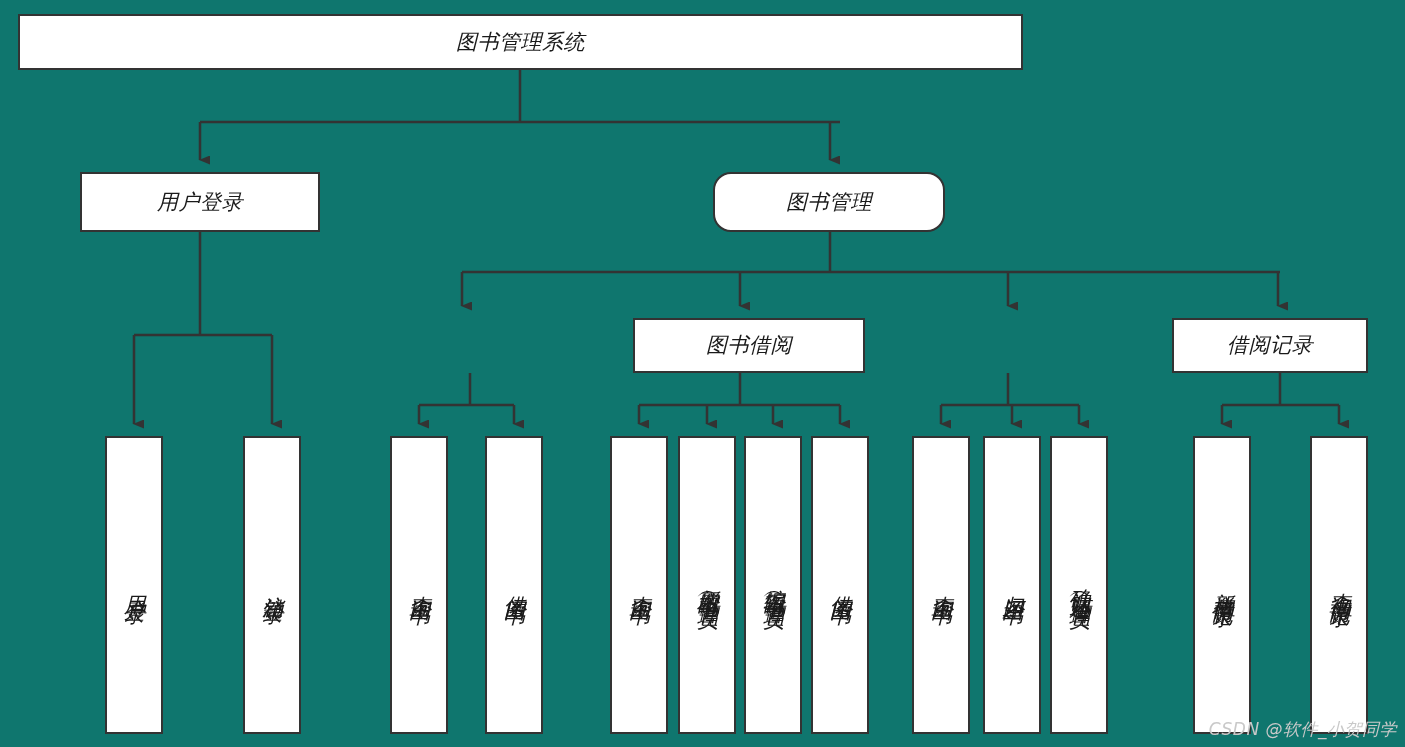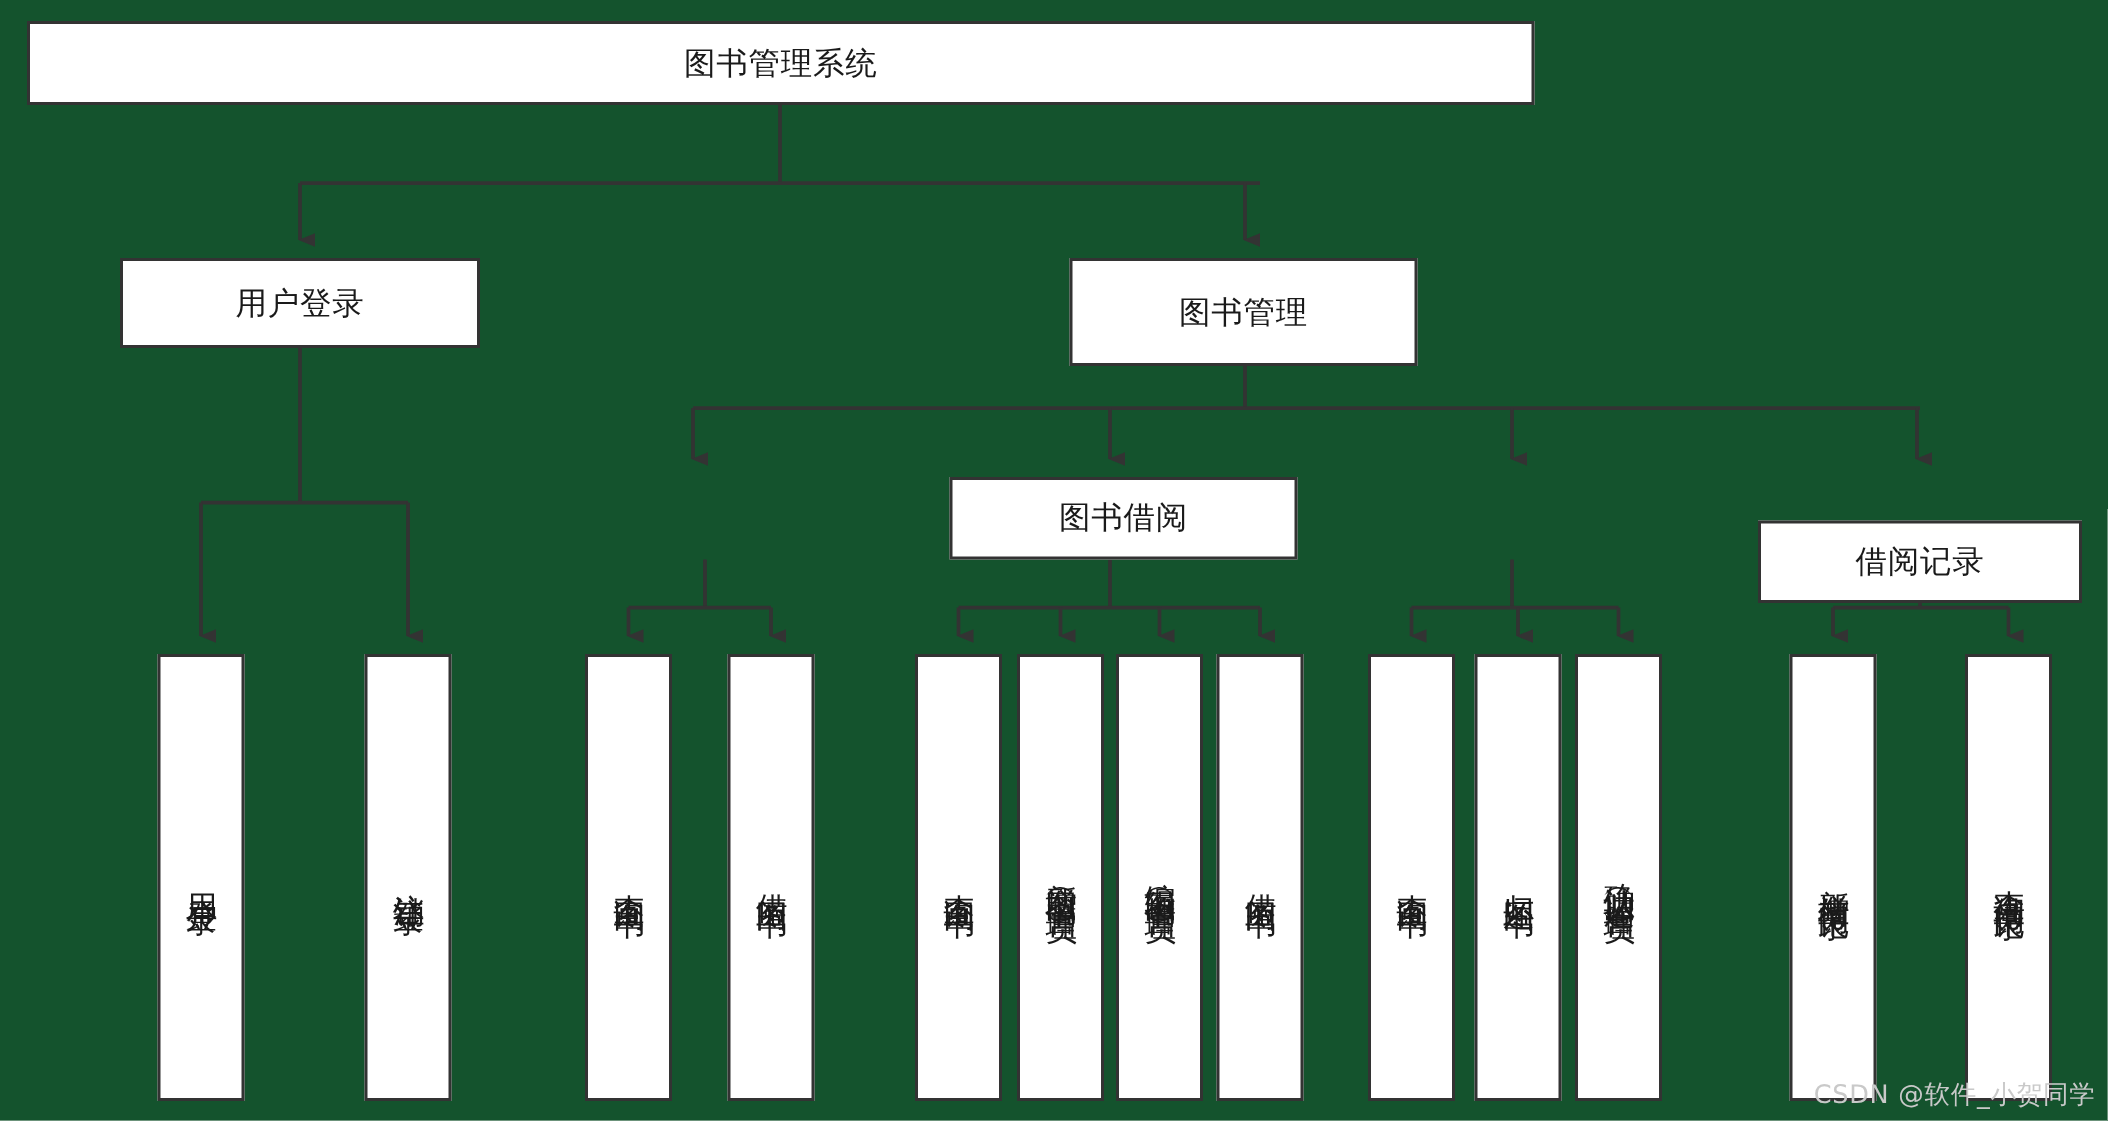--- a/index.html
+++ b/index.html
@@ -10,21 +10,22 @@
   body {
     width: 1405px;
     height: 747px;
     font-family: "DejaVu Sans", "Liberation Sans", sans-serif;
     overflow: hidden;
   }
   #diagram-root {
     position: relative;
     width: 1405px;
     height: 747px;
-    background: #14532d;
+    background: #0f766e;
+    font-style: italic;
   }
   #edge-layer {
     position: absolute;
     left: 0;
     top: 0;
     width: 1405px;
     height: 747px;
   }
   .node {
     position: absolute;
@@ -121,28 +122,28 @@
     </g>
   </svg>
 
   <div class="node" style="left:18px;  top:14px;  width:1005px; height:56px;">
     <span class="node-label">图书管理系统</span>
   </div>
 
   <div class="node" style="left:80px;  top:172px; width:240px; height:60px;">
     <span class="node-label">用户登录</span>
   </div>
-  <div class="node" style="left:713px; top:172px; width:232px; height:72px;">
+  <div class="node" style="left:713px; top:172px; width:232px; height:60px;border-radius:18px;">
     <span class="node-label">图书管理</span>
   </div>
 
   <div class="node" style="left:633px;  top:318px; width:232px; height:55px;">
     <span class="node-label">图书借阅</span>
   </div>
-  <div class="node" style="left:1172px; top:318px; width:216px; height:55px;margin-top:29px;">
+  <div class="node" style="left:1172px; top:318px; width:196px; height:55px;">
     <span class="node-label">借阅记录</span>
   </div>
 
   <div class="node vertical" style="left:105px; top:436px; width:58px; height:298px;">
     <span class="node-label">用户登录</span>
   </div>
   <div class="node vertical" style="left:243px; top:436px; width:58px; height:298px;">
     <span class="node-label">注销登录</span>
   </div>
 

